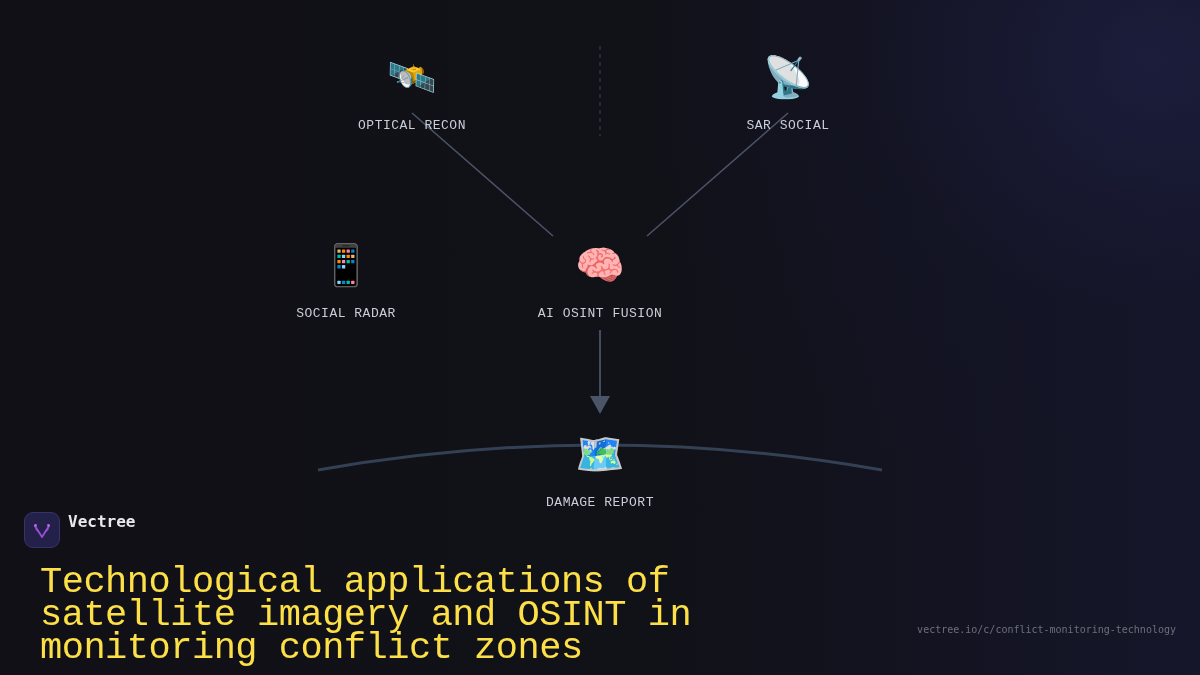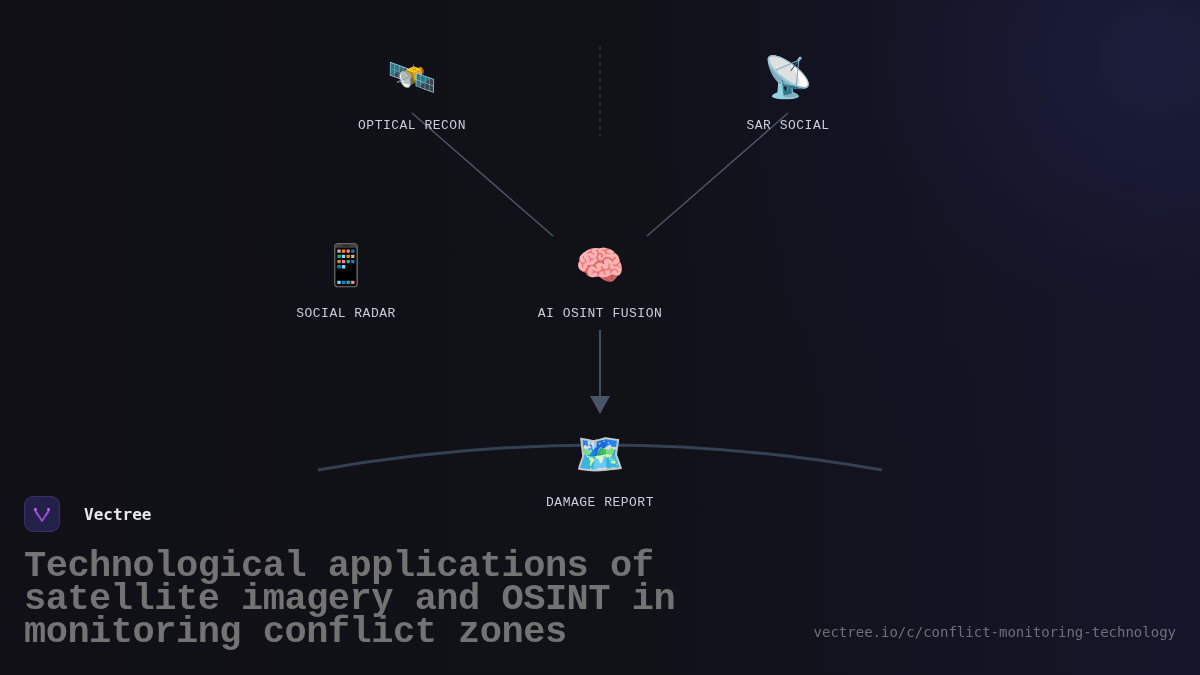--- a/index.html
+++ b/index.html
@@ -22,40 +22,40 @@
   .node .icon {
     display: block; font-size: 40px; line-height: 50px; height: 50px;
     font-family: "DejaVu Sans", sans-serif;
   }
   .node .label {
     display: block; margin-top: 16px;
     color: #c9ced8; font-size: 13px; letter-spacing: 0.5px;
     font-family: "Liberation Mono", "DejaVu Sans Mono", monospace;
   }
   .brand {
-    position: absolute; left: 24px; top: 496px; display: flex; align-items: center; gap: 24px;
+    position: absolute; left: 24px; top: 512px; display: flex; align-items: flex-start; gap: 8px;
   }
   .brand-logo {
     width: 34px; height: 34px; border-radius: 9px;
     background: #23214a; border: 1px solid #35336a;
     display: flex; align-items: center; justify-content: center;
   }
   .brand-name {
     color: #e8e8ee; font-weight: bold; font-size: 16px;
     font-family: "DejaVu Sans Mono", monospace;
   }
   .title {
-    position: absolute; left: 24px; top: 550px; width: 720px; margin: 0;
-    color: #737373; font-weight: bold; font-size: 37px; line-height: 33px;
+    position: absolute; left: 24px; top: 550px; width: 720px; margin: 16px;
+    color: #fde047; font-weight: normal; font-size: 37px; line-height: 33px;
     font-family: "Liberation Mono", "DejaVu Sans Mono", monospace;
     letter-spacing: -0.5px;
   }
   .url {
     position: absolute; right: 24px; top: 624px;
-    color: #6d7079; font-size: 14px;
+    color: #6d7079; font-size: 10px;
     font-family: "DejaVu Sans Mono", monospace;
   }
 </style>
 </head>
 <body>
 
 <div class="bg-glow"></div>
 
 <svg class="wires" width="1200" height="675">
 

